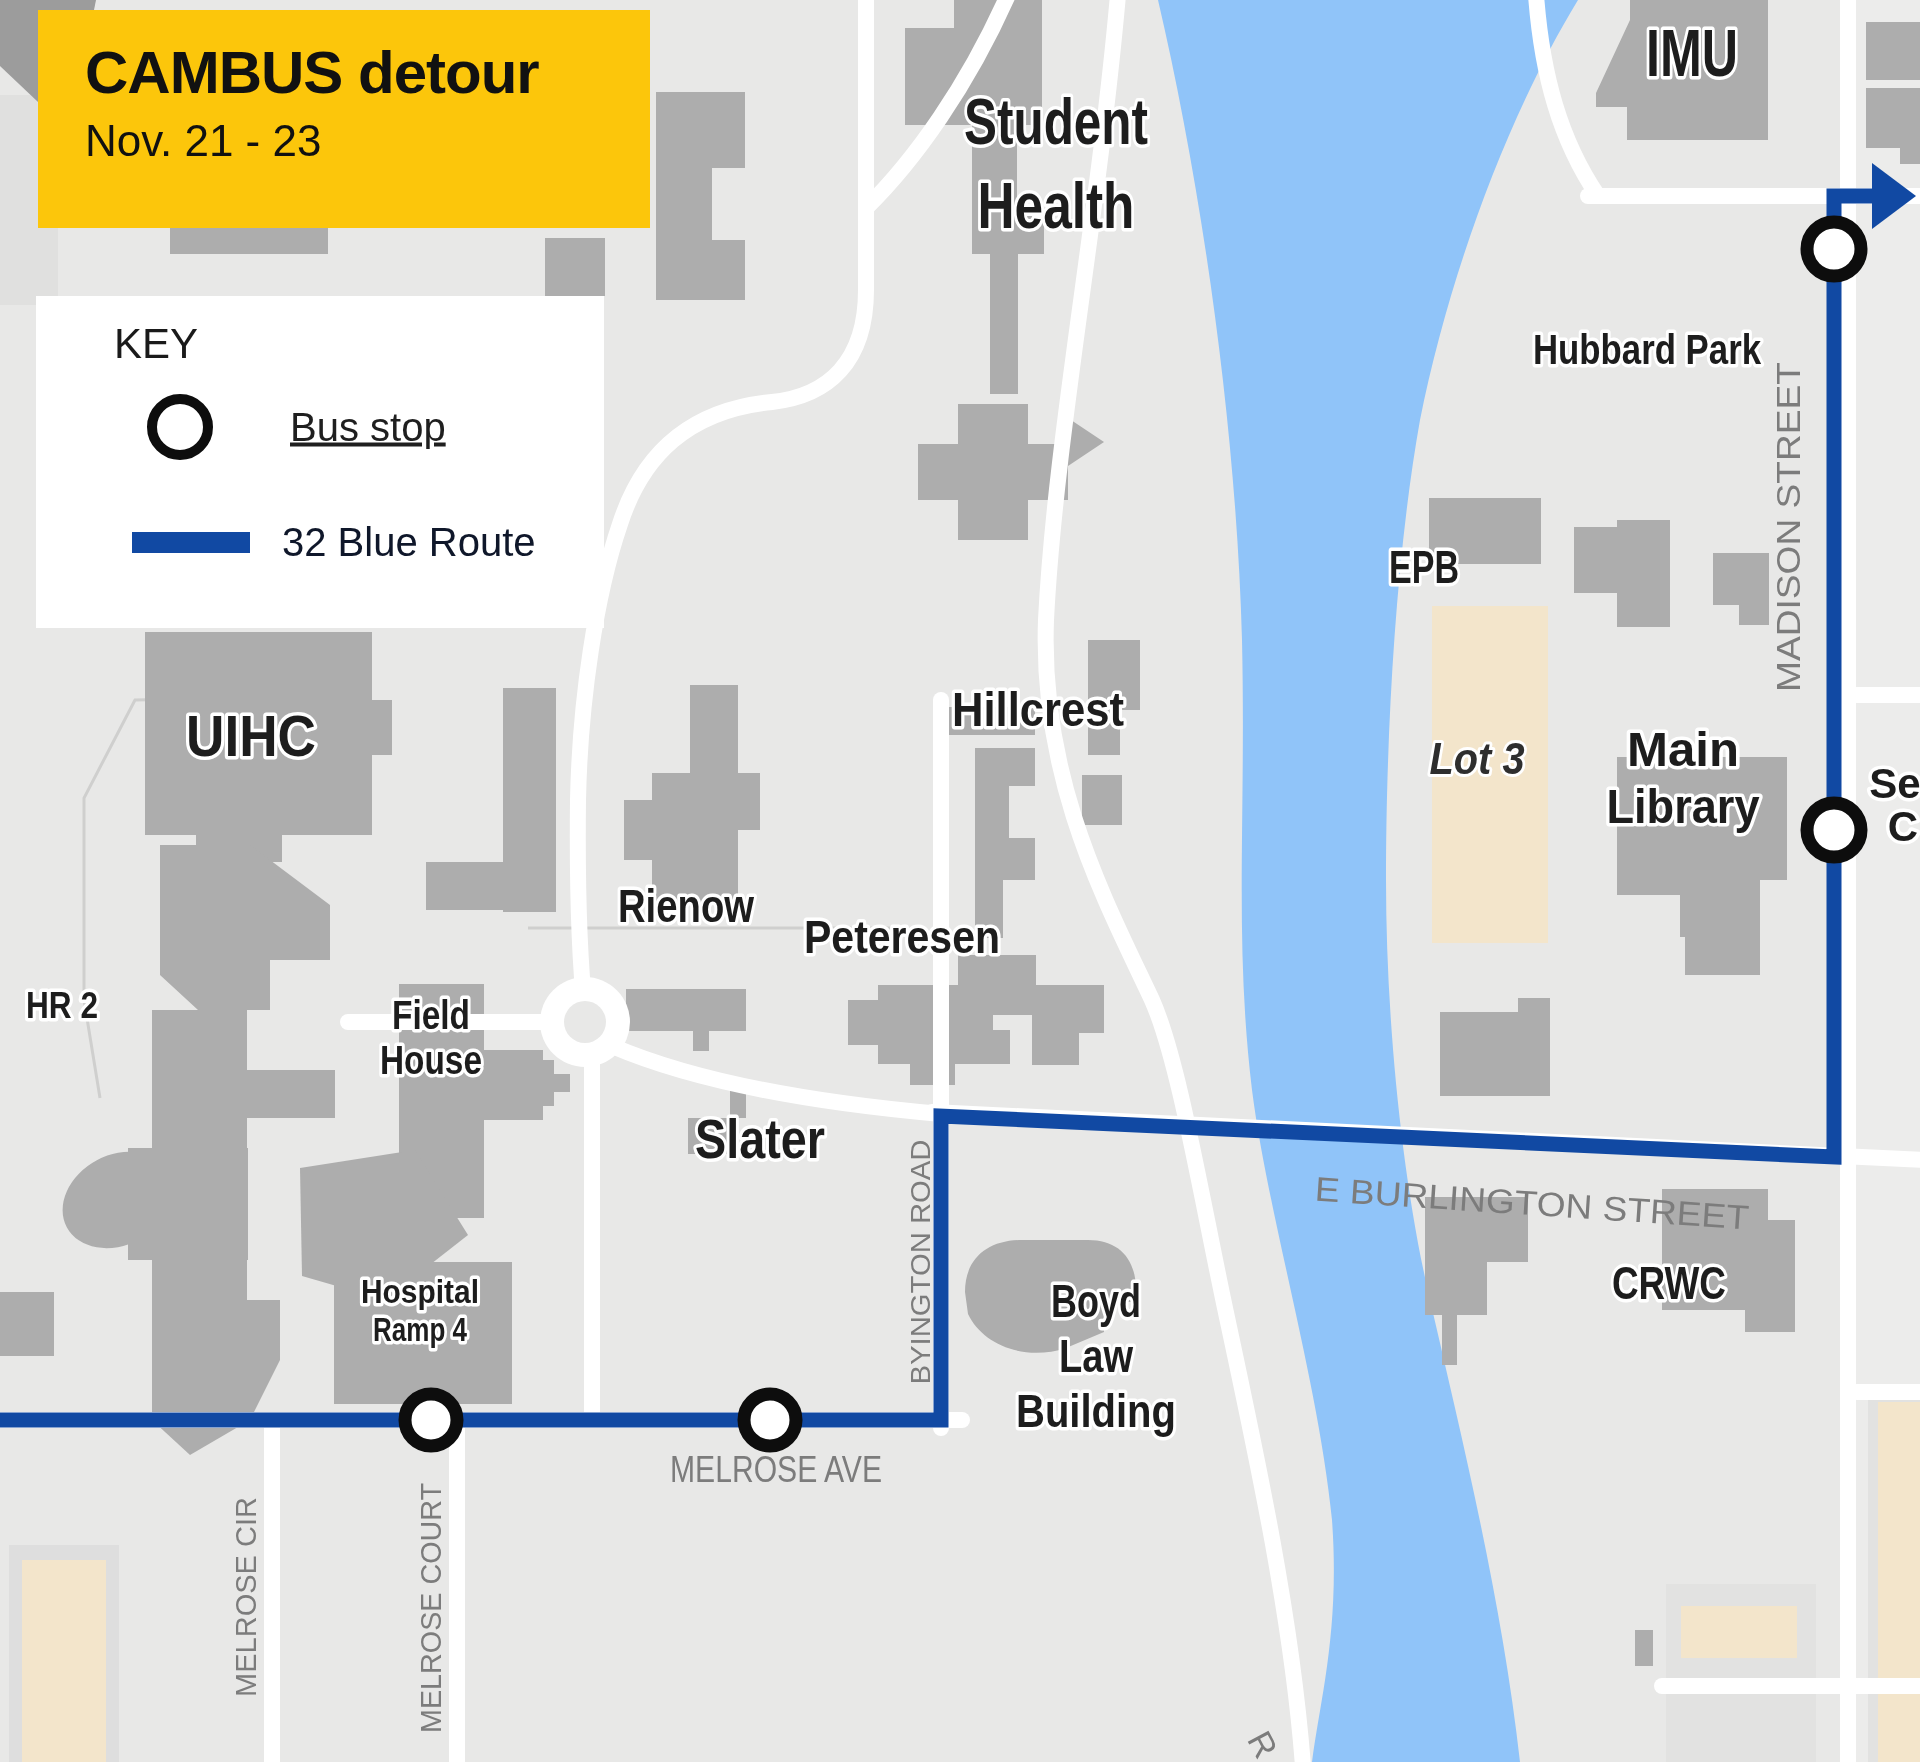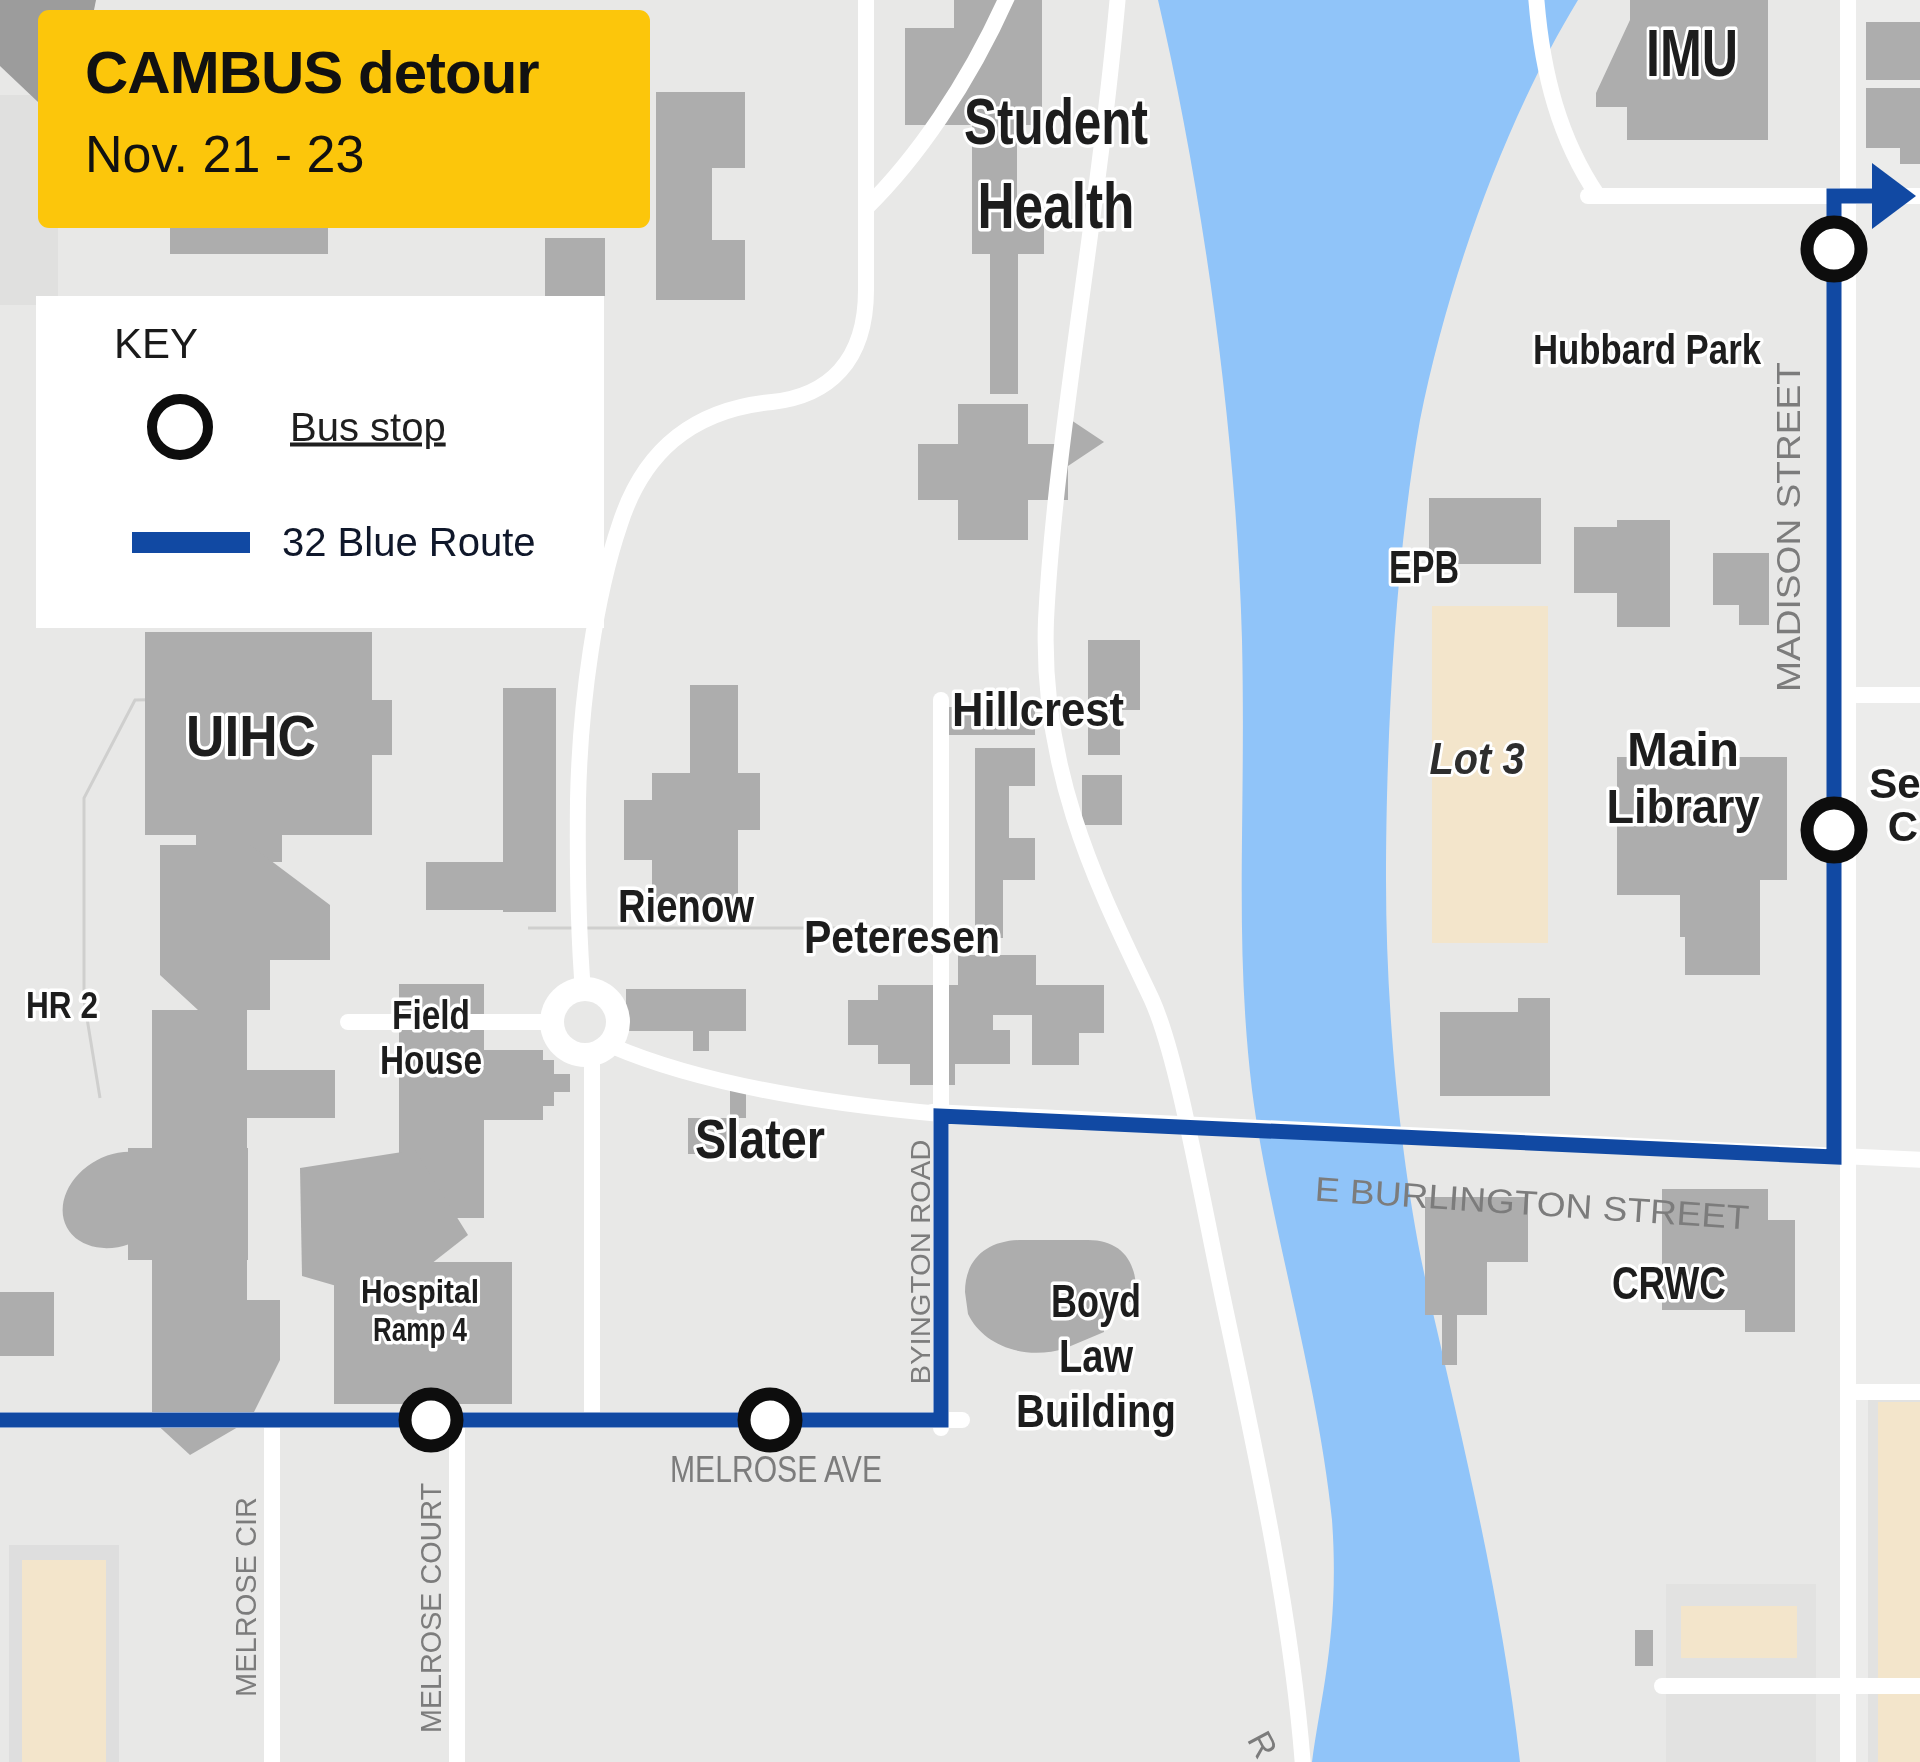--- a/index.html
+++ b/index.html
@@ -9,23 +9,23 @@
 
   
   .bldg-label{font-family:"Liberation Sans",sans-serif;font-weight:bold;fill:#1d1d1d;
               paint-order:stroke;stroke:#ffffff;stroke-width:7px;stroke-linejoin:round;}
   .street-label{font-family:"Liberation Sans",sans-serif;fill:#7c7c7c;font-weight:normal;}
   .lot-label{font-family:"Liberation Sans",sans-serif;font-style:italic;font-weight:bold;fill:#2e2e2e;
              paint-order:stroke;stroke:#ffffff;stroke-width:6px;stroke-linejoin:round;}
 
   
   .banner{position:absolute;left:38px;top:10px;width:612px;height:218px;background:#FCC60B;
-          box-sizing:border-box;padding:30px 0 0 47px;border-radius:11px;}
+          box-sizing:border-box;padding:30px 0 0 47px;}
   .banner-title{font-size:60px;font-weight:bold;color:#111;line-height:1.1;letter-spacing:-1px;}
-  .banner-dates{font-size:52px;color:#111;margin-top:18px;}
+  .banner-dates{font-size:44px;color:#111;margin-top:10px;}
 
   
   .key{position:absolute;left:36px;top:296px;width:568px;height:332px;background:#ffffff;}
   .key-title{position:absolute;left:78px;top:24px;font-size:42px;color:#1a1a1a;}
   .key-stop-symbol{position:absolute;left:111px;top:98px;width:46px;height:46px;border-radius:50%;
                    border:10px solid #0d0d0d;background:#fff;box-sizing:content-box;}
   .key-stop-label{position:absolute;left:254px;top:131px;transform:translateY(-50%);
                   font-size:40px;color:#1f1f1f;text-decoration:underline;}
   .key-route-symbol{position:absolute;left:96px;top:236px;width:118px;height:21px;background:#1149A3;}
   .key-route-label{position:absolute;left:246px;top:246px;transform:translateY(-50%);

